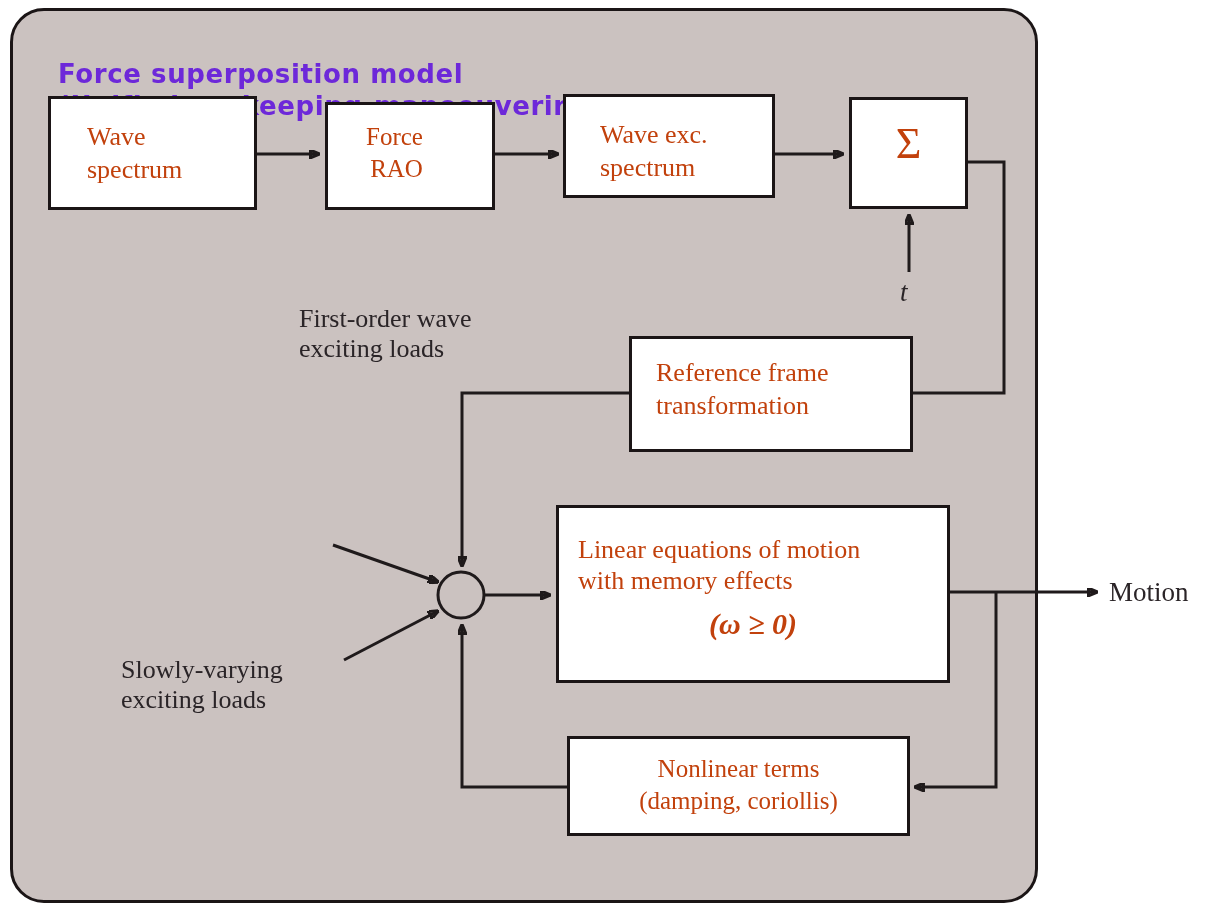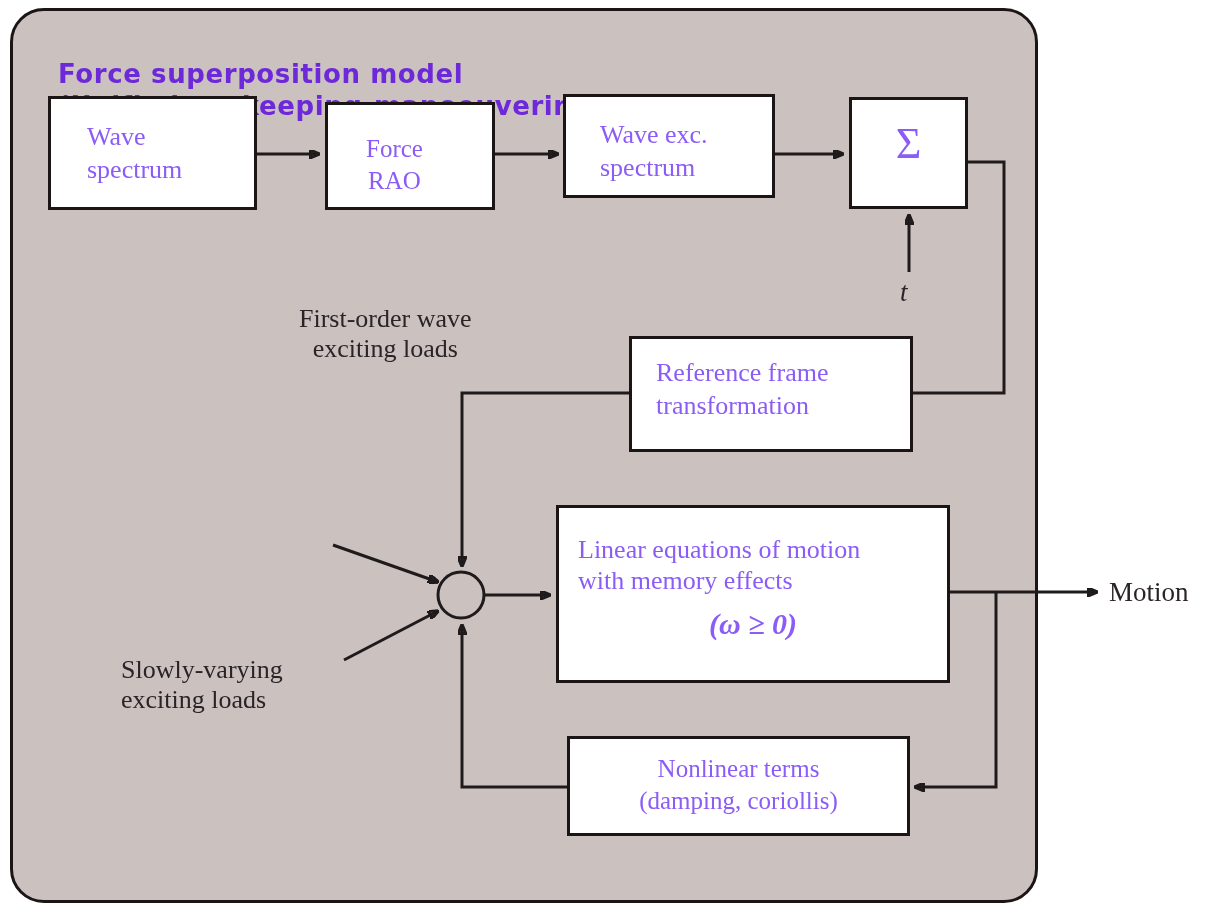--- a/index.html
+++ b/index.html
@@ -39,21 +39,21 @@
     letter-spacing: 0.6px;
     color: #6d28d9;
     white-space: pre-line;
     margin-top: 43px;
   }
   .box {
     position: absolute;
     box-sizing: border-box;
     background: #ffffff;
     border: 3px solid #1b1516;
-    color: #8b5cf6;
+    color: #c2410c;
   }
   .box .label {
     position: absolute;
     left: 0;
     right: 0;
     white-space: pre-line;
   }
   .free-label {
     position: absolute;
     color: #2a2427;
@@ -122,21 +122,21 @@
 
     <path d="M 996 592 L 996 787 L 915 787" marker-end="url(#ah)"></path>
   </svg>
 
   <div class="box" style="left:48px; top:96px; width:209px; height:114px;">
     <div class="label" style="top:22px; left:36px; right:auto; text-align:left; font-size:26px; line-height:1.26;">Wave
 spectrum</div>
   </div>
 
   <div class="box" style="left:325px; top:102px; width:170px; height:108px;">
-    <div class="label" style="top:28px; left:38px; right:auto; text-align:center; font-size:25px; line-height:1.26;">Force
+    <div class="label" style="top:16px; left:38px; right:auto; text-align:right; font-size:25px; line-height:1.26;">Force
 RAO</div>
   </div>
 
   <div class="box" style="left:563px; top:94px; width:212px; height:104px;">
     <div class="label" style="top:22px; left:34px; right:auto; text-align:left; font-size:26px; line-height:1.26;">Wave exc.
 spectrum</div>
   </div>
 
   <div class="box" style="left:849px; top:97px; width:119px; height:112px;">
     <div class="label" style="top:22px; text-align:center; font-size:44px; line-height:1;">Σ</div>
@@ -153,21 +153,21 @@
     <div class="label" style="top:98px; text-align:center; font-size:30px; line-height:1.2; font-style:italic;font-weight:bold;">(ω ≥ 0)</div>
   </div>
 
   <div class="box" style="left:567px; top:736px; width:343px; height:100px;">
     <div class="label" style="top:14px; text-align:center; font-size:25px; line-height:1.26;">Nonlinear terms
 (damping, coriollis)</div>
   </div>
 
   <div class="free-label" style="left:900px; top:277px; font-size:27px; font-style:italic;">t</div>
 
-  <div class="free-label" style="left:299px; top:304px; font-size:26px; text-align:center;">First-order wave
+  <div class="free-label" style="left:299px; top:304px; font-size:26px; text-align:left;">First-order wave
 exciting loads</div>
 
 
   <div class="free-label" style="left:121px; top:655px; font-size:26px; text-align:left;">Slowly-varying
 exciting loads</div>
 
   <div class="free-label" style="left:1109px; top:577px; font-size:27px; text-align:left;">Motion</div>
 
 </div>
 

